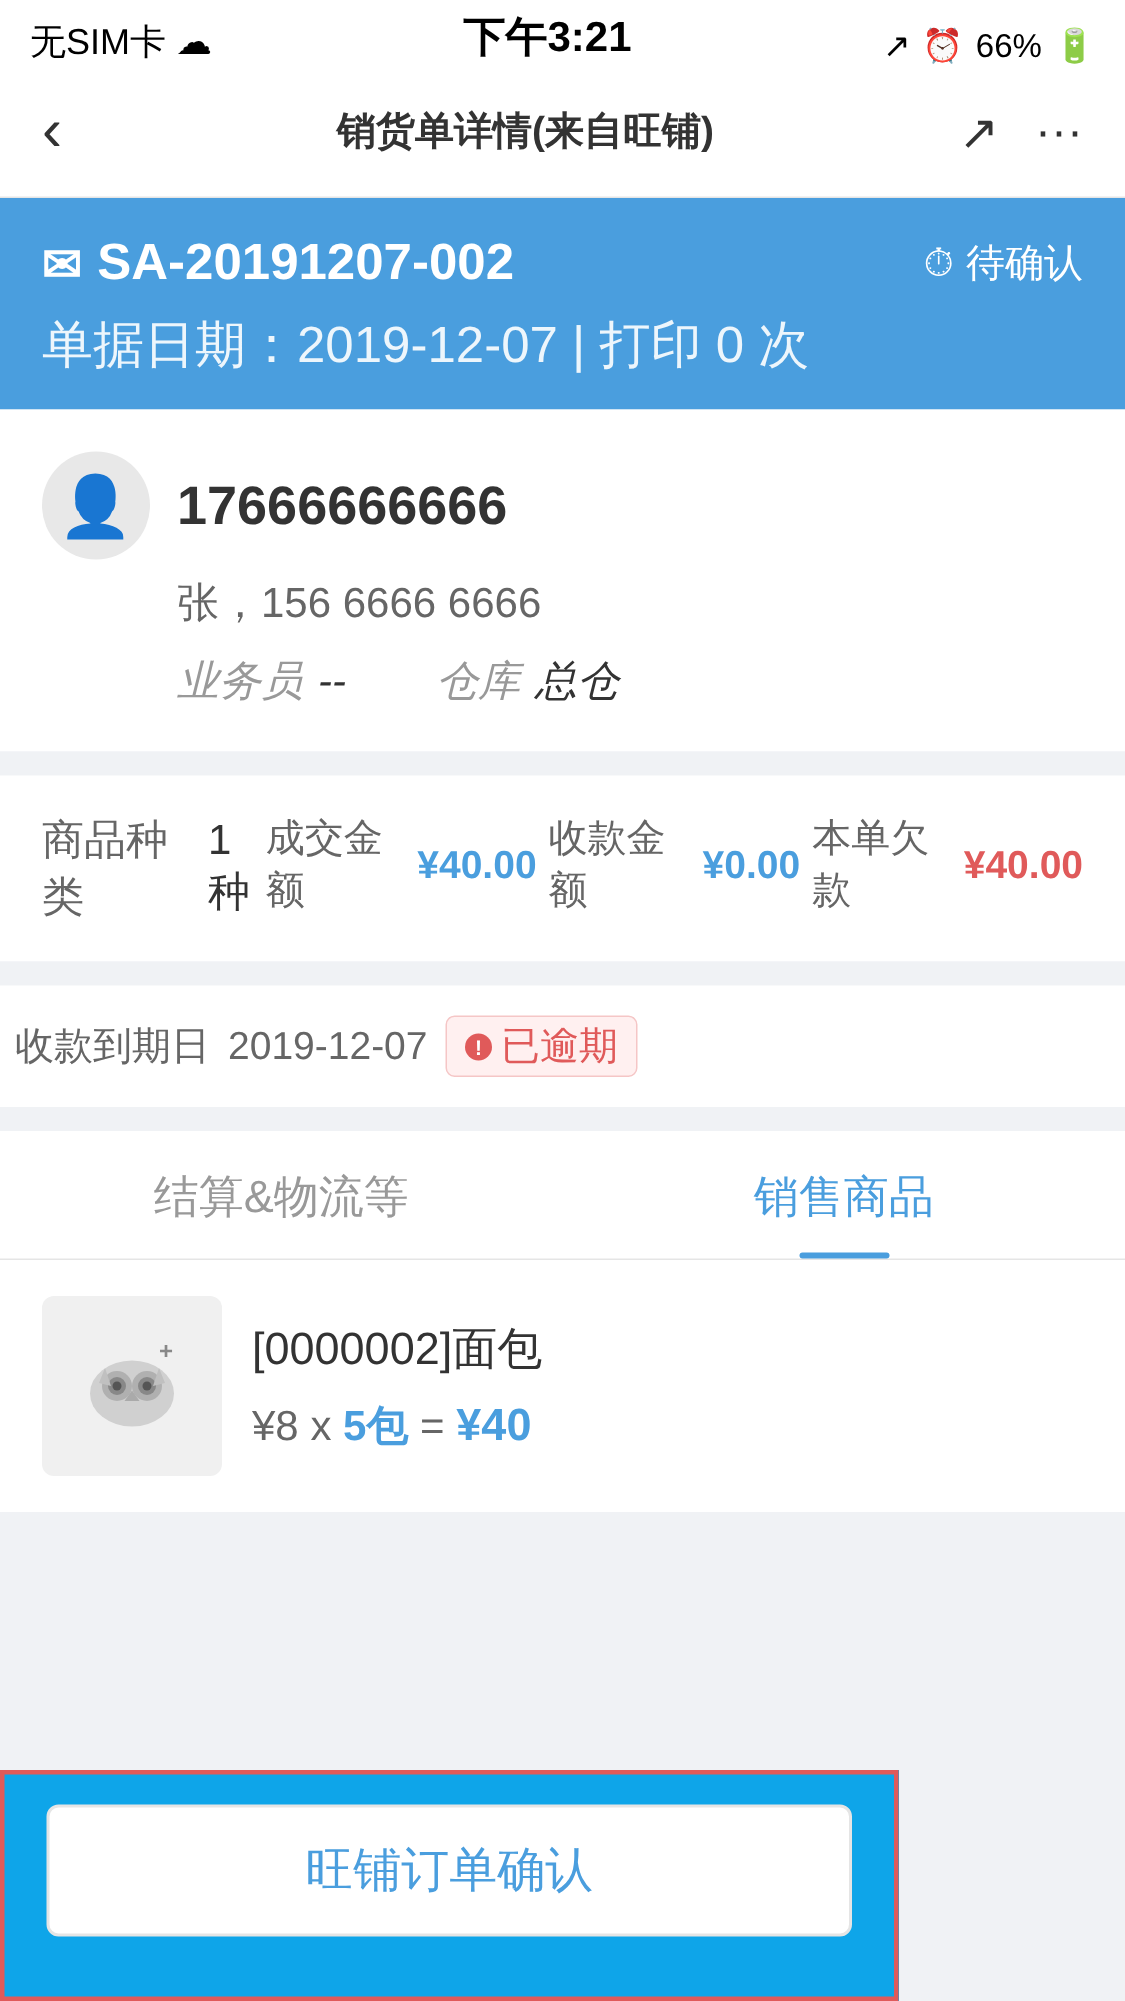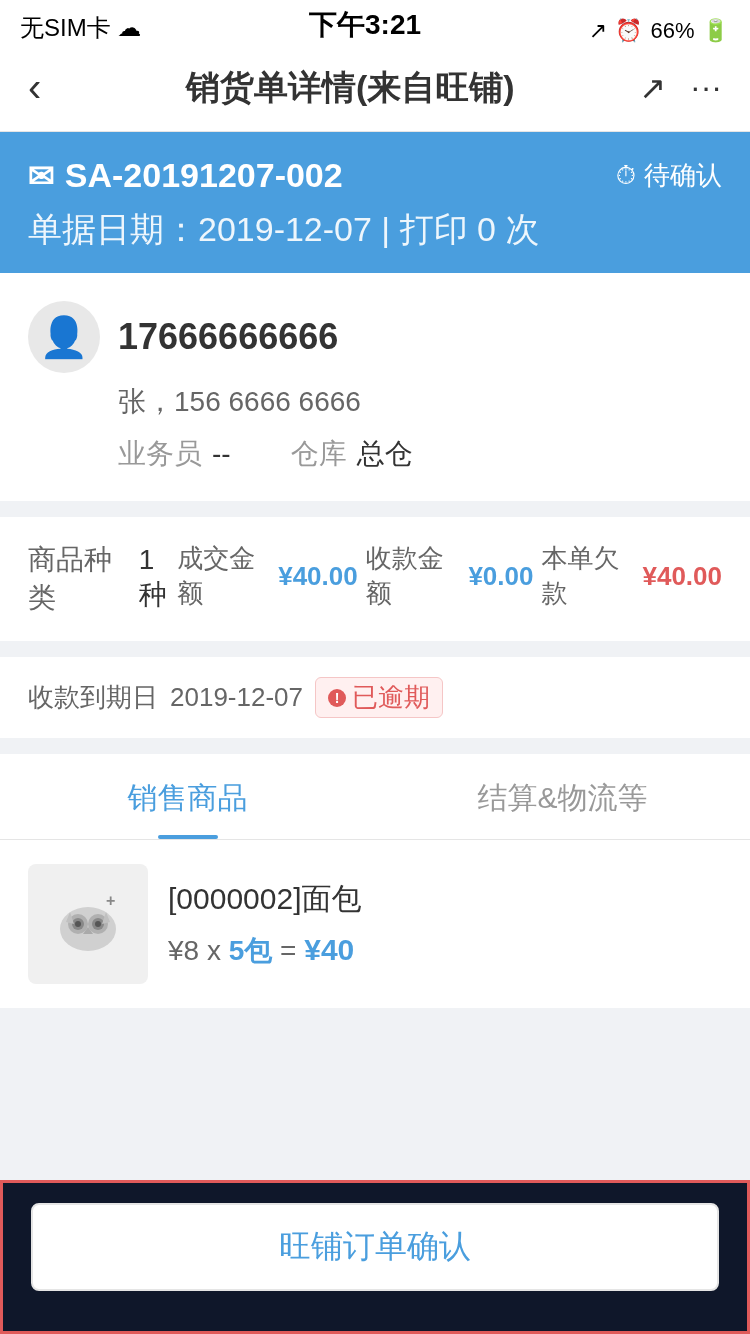--- a/index.html
+++ b/index.html
@@ -40,21 +40,21 @@
     }
     .nav-back {
       font-size: 40px;
       color: #333;
       cursor: pointer;
       padding-right: 20px;
     }
     .nav-title {
       flex: 1;
       text-align: center;
-      font-size: 34px;
+      font-size: 26px;
       font-weight: 600;
       color: #333;
     }
     .nav-actions {
       display: flex;
       align-items: center;
       gap: 24px;
     }
     .nav-action-icon {
       font-size: 32px;
@@ -134,20 +134,21 @@
       margin-left: 90px;
       margin-bottom: 14px;
     }
     .customer-meta {
       display: flex;
       align-items: center;
       font-size: 28px;
       color: #666;
       margin-left: 90px;
       gap: 60px;
+      font-style: italic;
     }
     .meta-item {
       display: flex;
       align-items: center;
       gap: 10px;
     }
     .meta-label { color: #999; }
     .meta-value { color: #333; }
 
     
@@ -185,21 +186,21 @@
     }
     .summary-item-label { font-size: 26px; color: #666; }
     .summary-item-value { font-size: 26px; font-weight: 600; }
     .color-blue { color: #4a9ede; }
     .color-red { color: #e05a5a; }
 
     
     .payment-card {
       background: #fff;
       margin-top: 0;
-      padding: 20px 28px;
+      padding: 20px 10px;
       display: flex;
       align-items: center;
       gap: 12px;
       font-size: 26px;
       color: #666;
     }
     .overdue-badge {
       display: flex;
       align-items: center;
       gap: 6px;
@@ -294,22 +295,22 @@
       background: #f0f2f5;
       flex: 1;
       min-height: 200px;
     }
 
     
     .confirm-button-wrap {
       position: fixed;
       bottom: 0;
       left: 0;
-      width: 750px;
-      background: #0f172a;
+      width: 599px;
+      background: #0ea5e9;
       padding: 20px 28px 40px;
       border: 3px solid #e05a5a;
     }
     .confirm-button {
       width: 100%;
       height: 88px;
       background: #fff;
       border: 2px solid #e5e5e5;
       border-radius: 8px;
       font-size: 32px;
@@ -418,22 +419,22 @@
   <span>2019-12-07</span>
   <div class="overdue-badge">
     <div class="overdue-dot">!</div>
     <span>已逾期</span>
   </div>
 </div>
 
 <div class="divider"></div>
 
 <div class="tabs">
+  <div class="tab">结算&amp;物流等</div>
   <div class="tab active">销售商品</div>
-  <div class="tab">结算&amp;物流等</div>
 </div>
 
 <div class="product-card">
   <div class="product-img">
     <svg class="owl-logo" viewBox="0 0 80 60">
 
       <ellipse cx="40" cy="35" rx="28" ry="22" fill="#d0d0d0"></ellipse>
 
       <circle cx="30" cy="30" r="10" fill="#b0b0b0"></circle>
       <circle cx="50" cy="30" r="10" fill="#b0b0b0"></circle>

